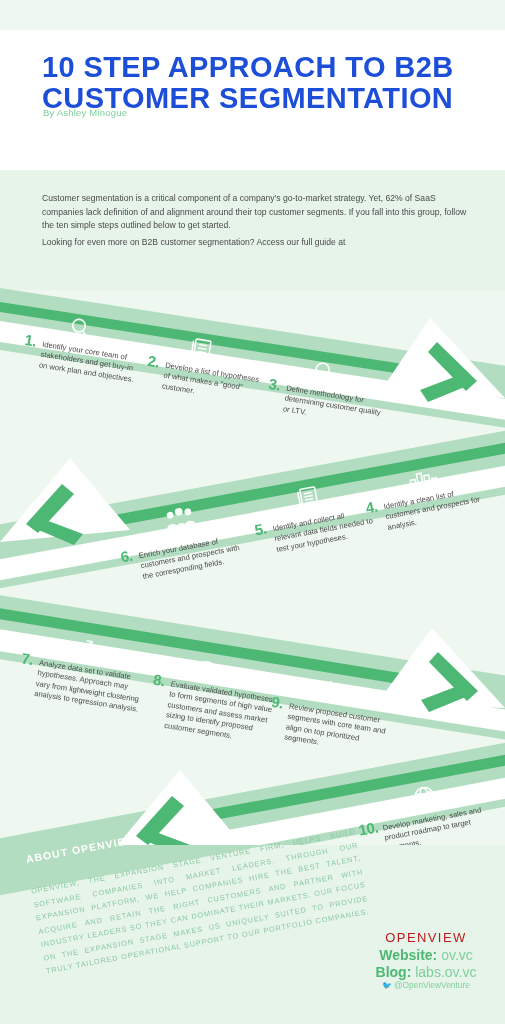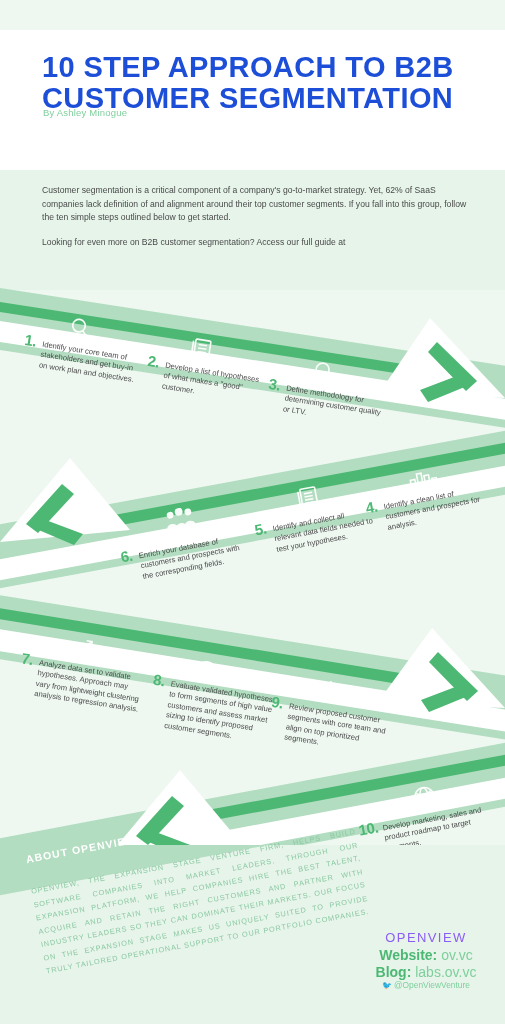--- a/index.html
+++ b/index.html
@@ -30,21 +30,21 @@
 
   
   .intro{
     position:absolute;left:0;top:170px;width:505px;height:120px;
     background:#e6f4ea;
   }
   .intro p{
     margin:0;position:absolute;left:42px;width:425px;
     font-size:8.6px;line-height:13.6px;color:#4a4a4a;
   }
-  .intro .p1{top:14px;}
+  .intro .p1{top:22px;}
   .intro .p2{top:66px;}
   .intro .link{font-weight:bold;color:#3b3b3b;display:block;margin-top:2px;}
 
   
   .stage{position:absolute;left:0;top:280px;width:505px;height:620px;}
 
   .step{
     position:absolute;
     width:120px;
     color:#4a4a4a;
@@ -76,21 +76,21 @@
     letter-spacing:0.9px;
     color:#8cc9a3;
     text-align:justify;
   }
 
   
   .footer{
     position:absolute;right:14px;top:930px;width:130px;text-align:center;
   }
   .ov-logo{
-    font-size:13px;letter-spacing:1.4px;color:#8b5cf6;font-weight:500;
+    font-size:13px;letter-spacing:1.4px;color:#b91c1c;font-weight:500;
   }
   .ov-line{font-size:14px;line-height:13px;color:#7fcf9c;margin-top:4px;}
   .ov-line b{color:#4cb873;}
   .ov-tw{font-size:8.4px;line-height:13px;color:#7fcf9c;}
   .tw-bird{color:#4cb873;font-size:8px;margin-right:2px;}
 </style>
 </head>
 <body>
 
 <div id="root">

